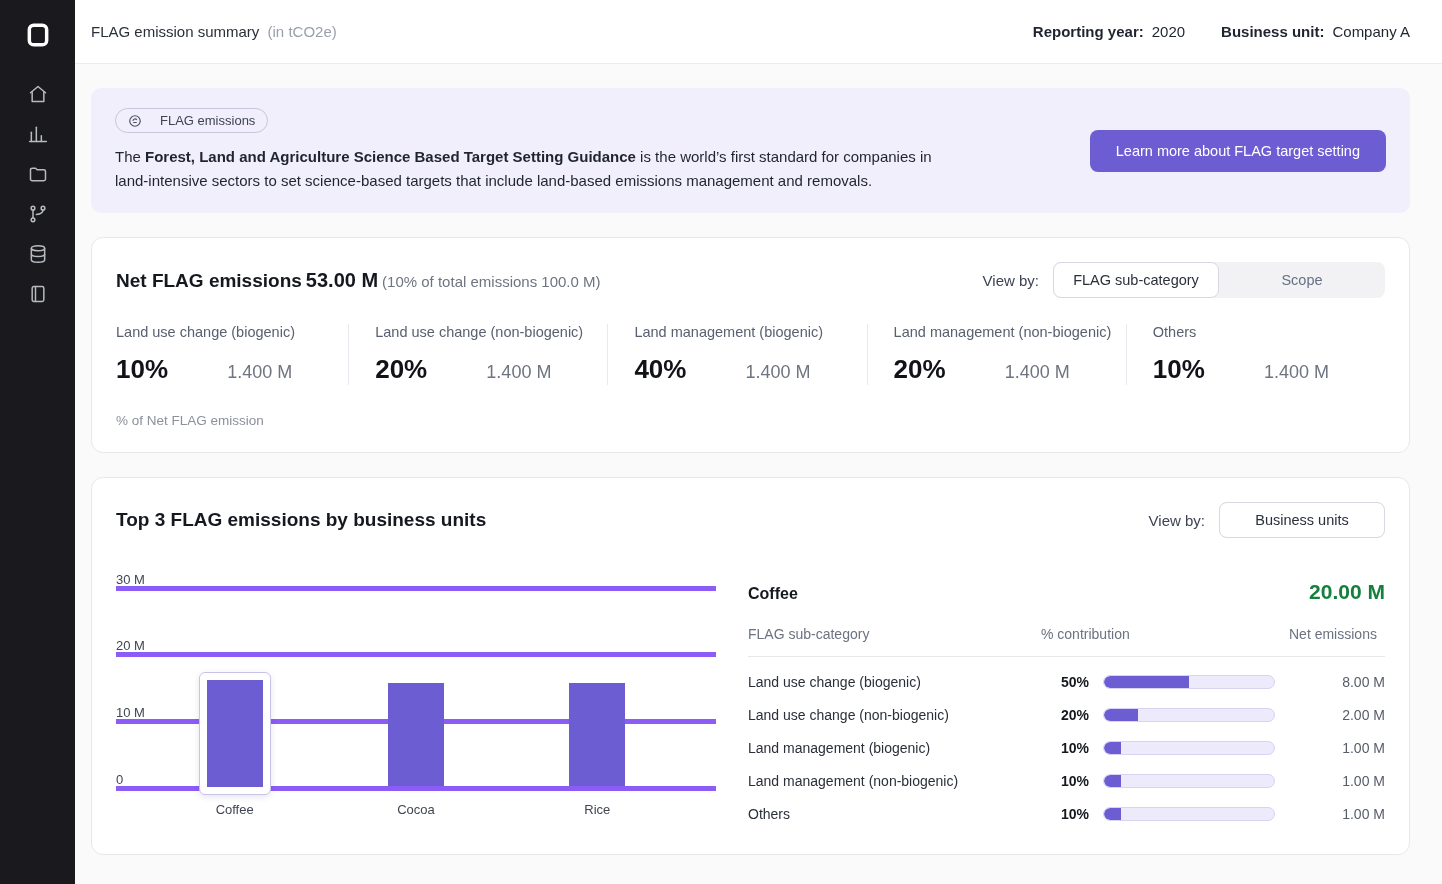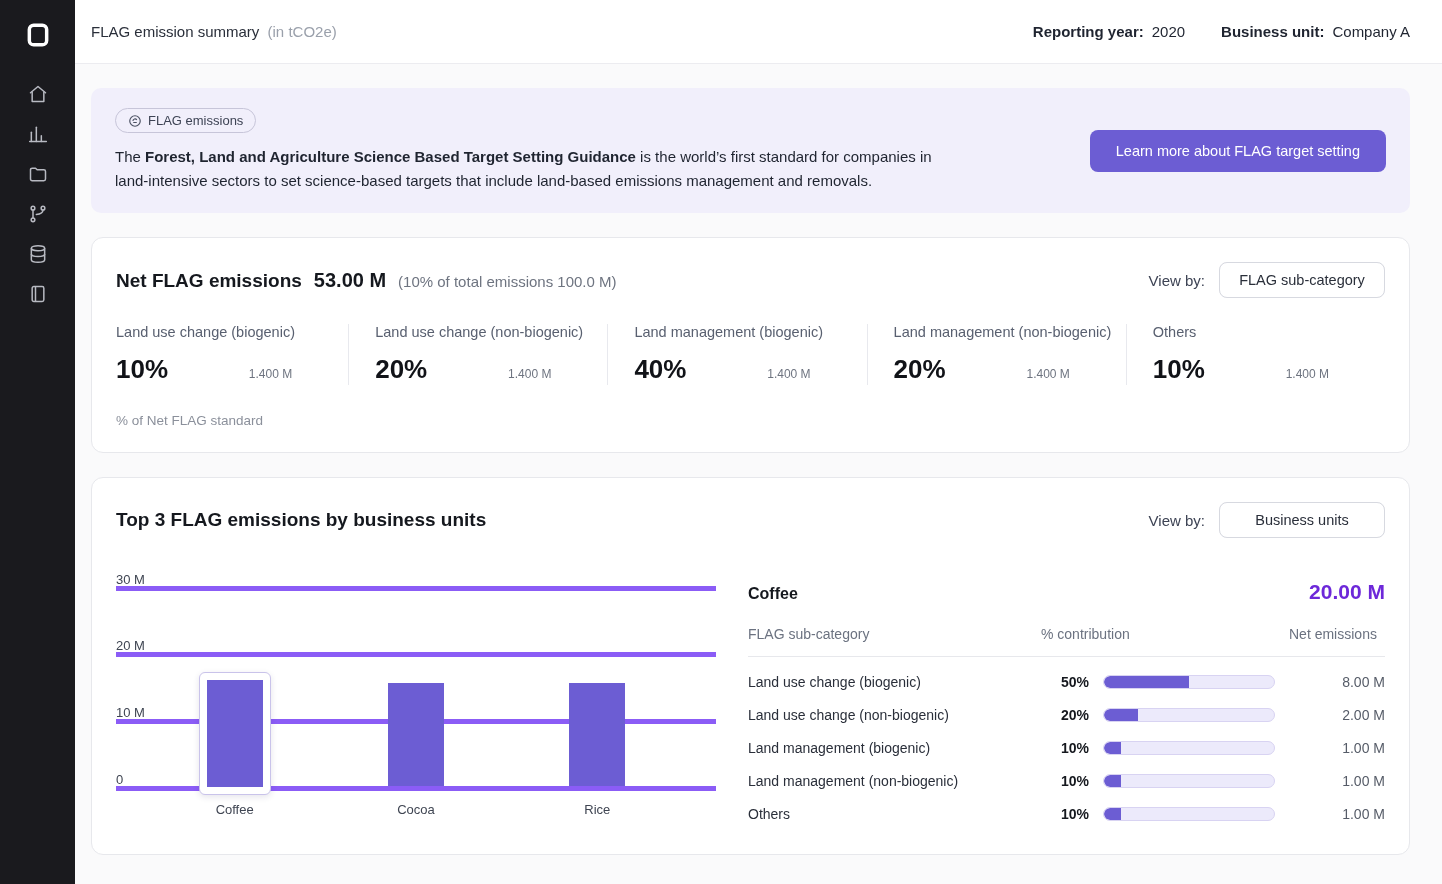--- a/index.html
+++ b/index.html
@@ -45,62 +45,62 @@
   .content { padding: 24px 32px 16px 16px; overflow:hidden; }
 
   
   .banner {
     background:#f1effb; border-radius:10px; padding:20px 24px;
     display:flex; align-items:center; justify-content:space-between;
     margin-bottom:24px;
   }
   .banner-left { max-width: 840px; }
   .badge {
-    display:inline-flex; align-items:center; gap:6px;
+    display:inline-flex; align-items:center; gap:18px;
     border:1px solid #c7c5d9; border-radius:999px; padding:4px 12px;
     font-size:13px; color:#3d4354; background:transparent; margin-bottom:12px;
   }
   .badge svg { width:14px; height:14px; color:#4b5163; }
   .banner-text { font-size:15px; line-height:24px; color:#1f2430; }
   .banner-text strong { font-weight:700; }
   .btn-primary {
     background:#6c5dd3; color:#fff; border:none; border-radius:8px;
     padding:13px 26px; font-size:14.5px; cursor:pointer;
     font-family:inherit; white-space:nowrap;
   }
 
   
   .card {
     background:#fff; border:1px solid #e7e8ec; border-radius:12px;
     padding:24px; margin-bottom:24px;
   }
 
   .card-head { display:flex; align-items:center; justify-content:space-between; }
-  .head-left { display:flex; align-items:baseline; gap:12px; }
+  .head-left { display:flex; align-items:baseline; gap:4px; }
   .card-title { font-size:19px; font-weight:700; color:#15181e; }
   .big-value { font-size:20px; font-weight:700; color:#15181e; }
   .value-note { font-size:15px; color:#6e7480; }
 
   .viewby { display:flex; align-items:center; gap:14px; }
   .viewby-label { font-size:15px; color:#3d4354; }
   .seg { display:flex; background:#f2f2f5; border-radius:8px; }
   .seg-opt {
     min-width:166px; text-align:center; padding:9px 18px; font-size:14.5px;
     color:#667085; border:1px solid transparent; border-radius:8px; cursor:pointer;
   }
   .seg-opt.selected { background:#fff; border-color:#d7d9e0; color:#2a2f3a; font-weight:500; }
 
   
   .stats-row { display:flex; margin-top:26px; }
   .stat { flex:1; padding:0 0 0 26px; border-left:1px solid #e8e9ee; }
   .stat:first-child { padding-left:0; border-left:none; }
   .stat-label { font-size:14.5px; color:#596070; margin-bottom:14px; }
   .stat-values { display:flex; align-items:baseline; justify-content:space-between; padding-right:56px; }
   .stat-pct { font-size:26px; font-weight:700; color:#111318; }
-  .stat-val { font-size:12px; color:#6e7480; }
+  .stat-val { font-size:18px; color:#6e7480; }
   .footnote { margin-top:28px; font-size:13.5px; color:#8b909b; }
 
   
   .top3-body { display:flex; margin-top:26px; }
   .chart-col { width:600px; flex-shrink:0; }
   .plot { position:relative; height:200px; margin-top:22px; }
   .gridline { position:absolute; left:0; right:0; border-top:5px solid #8b5cf6; }
   .gridline .tick { position:absolute; top:-19px; left:0; font-size:13px; color:#3f4552; }
   .bars { position:absolute; left:0; right:0; top:0; bottom:0; display:flex; align-items:flex-end; padding:0 28px; }
   .bar-slot { flex:1; display:flex; justify-content:center; align-items:flex-end; }
@@ -110,21 +110,21 @@
     padding:7px; margin-bottom:-9px;
     box-shadow:0 2px 6px rgba(40,35,90,0.12);
   }
   .cat-labels { display:flex; padding:0 28px; margin-top:16px; }
   .cat-label { flex:1; text-align:center; font-size:13px; color:#3f4552; }
 
   
   .detail-col { flex:1; margin-left:32px; min-width:0; }
   .detail-head { display:flex; align-items:baseline; justify-content:space-between; margin-top:16px; }
   .detail-title { font-size:16px; font-weight:700; color:#15181e; }
-  .detail-total { font-size:21px; font-weight:600; color:#6d28d9; }
+  .detail-total { font-size:21px; font-weight:600; color:#15803d; }
   .dgrid { display:grid; grid-template-columns: 1fr 48px 172px 96px; column-gap:14px; align-items:center; }
   .dtable-head { margin-top:22px; padding-bottom:14px; border-bottom:1px solid #e7e8ec; }
   .dcol-h { font-size:14px; color:#6b7280; }
   .dcol-h.contrib { grid-column: 2 / 4; }
   .dcol-h.right { text-align:left; }
   .drow { margin-top:0; height:33px; }
   .drows { margin-top:8px; }
   .r-label { font-size:14px; color:#2a2f3a; white-space:nowrap; overflow:hidden; text-overflow:ellipsis; }
   .r-pct { font-size:14px; font-weight:700; color:#15181e; text-align:right; }
   .r-track {
@@ -229,20 +229,21 @@
         <div class="card-head">
           <div class="head-left">
             <span class="card-title">Net FLAG emissions</span>
             <span class="big-value">53.00 M</span>
             <span class="value-note">(10% of total emissions 100.0 M)</span>
           </div>
           <div class="viewby">
             <span class="viewby-label">View by:</span>
             <div class="seg">
               <div class="seg-opt selected">FLAG sub-category</div>
+              <div class="seg-opt">Scope</div>
             </div>
           </div>
         </div>
 
         <div class="stats-row">
           <div class="stat">
             <div class="stat-label">Land use change (biogenic)</div>
             <div class="stat-values">
                 <span class="stat-pct">10%</span>
                 <span class="stat-val">1.400 M</span>
@@ -271,21 +272,21 @@
           </div>
           <div class="stat">
             <div class="stat-label">Others</div>
             <div class="stat-values">
                 <span class="stat-pct">10%</span>
                 <span class="stat-val">1.400 M</span>
               </div>
           </div>
         </div>
 
-        <div class="footnote">% of Net FLAG standard</div>
+        <div class="footnote">% of Net FLAG emission</div>
       </section>
 
       <section class="card" style="margin-bottom:0;">
         <div class="card-head">
           <span class="card-title">Top 3 FLAG emissions by business units</span>
           <div class="viewby">
             <span class="viewby-label">View by:</span>
             <div class="seg">
               <div class="seg-opt selected">Business units</div>
             </div>

